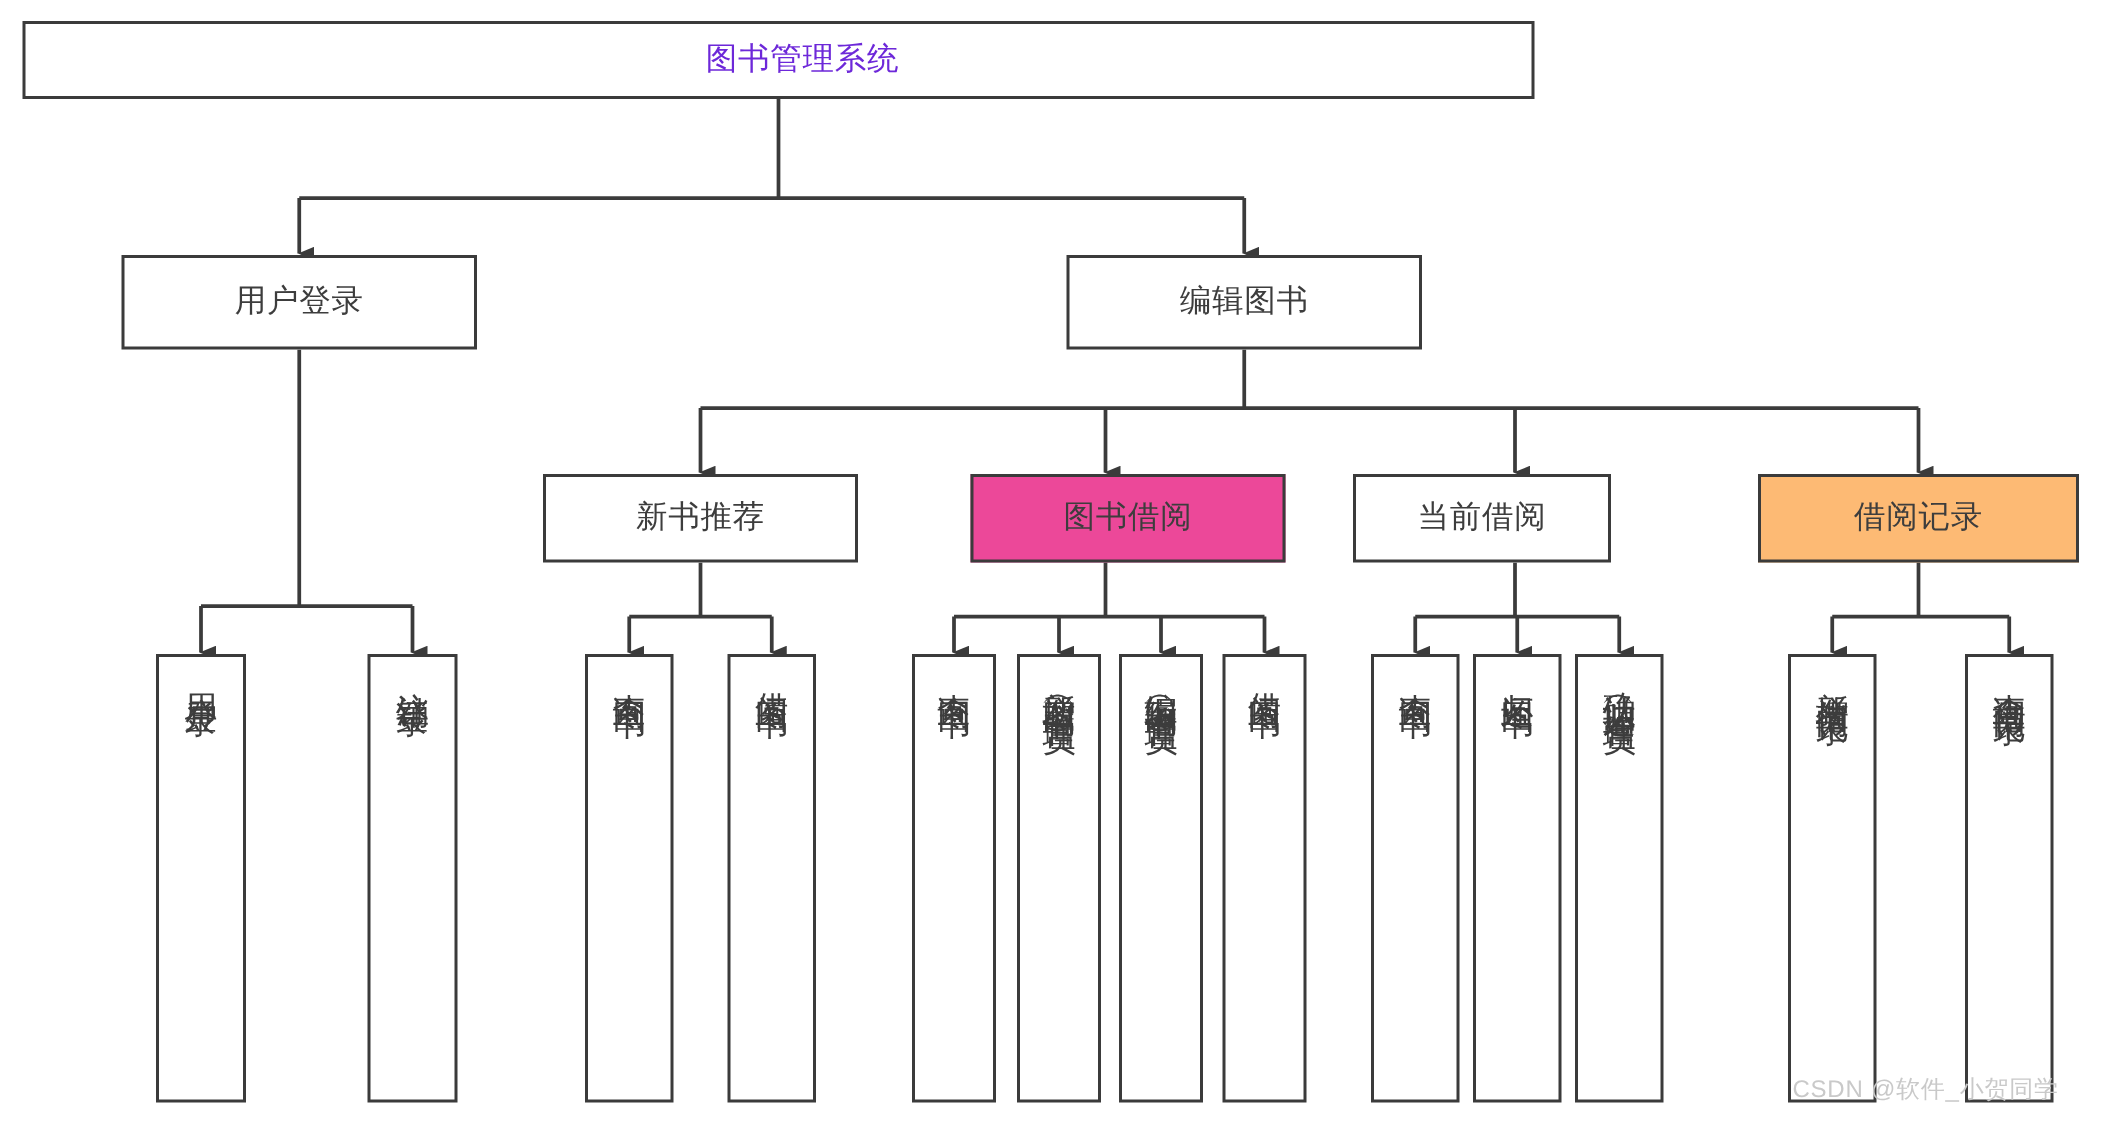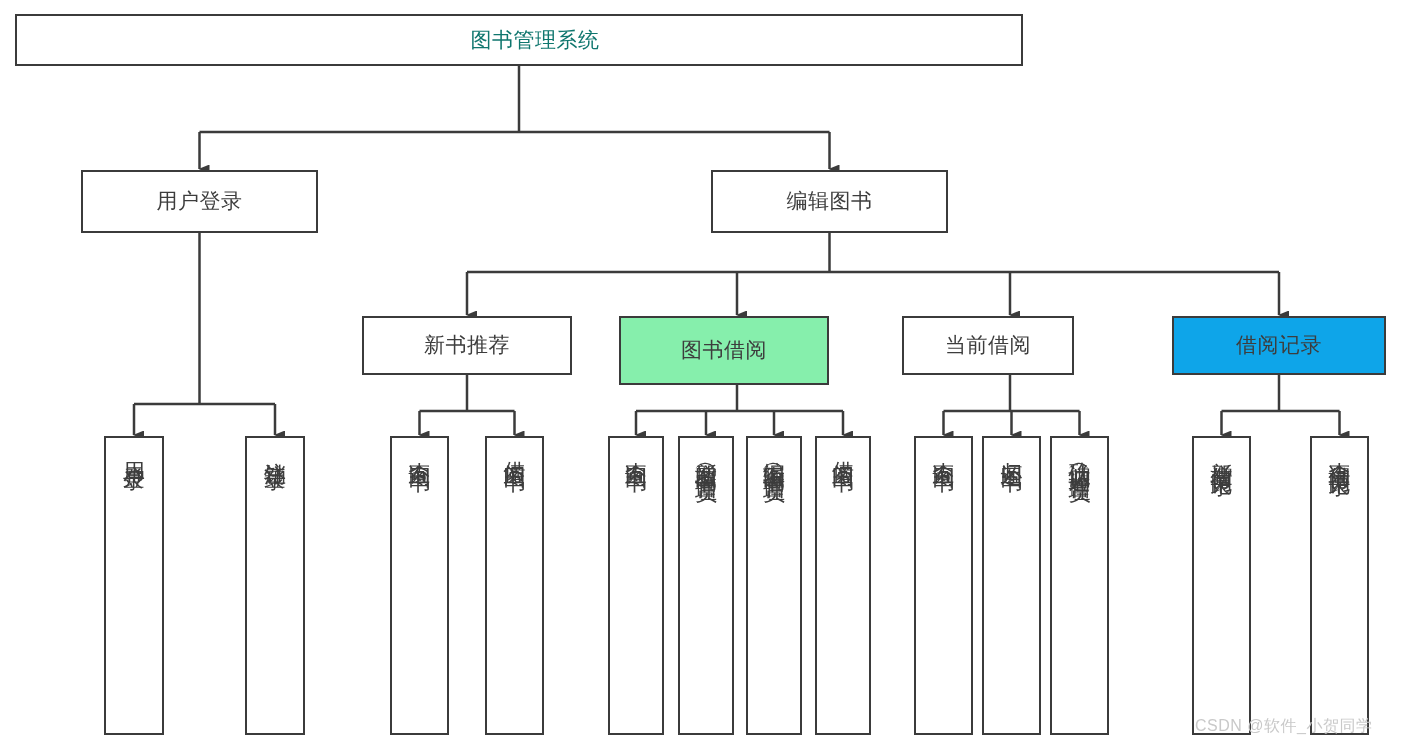--- a/index.html
+++ b/index.html
@@ -108,38 +108,38 @@
         <line x1="1079.5" y1="411" x2="1079.5" y2="435" stroke="#3b3b3b" stroke-width="2.5" marker-end="url(#arrowhead)"></line>
         <line x1="1279" y1="375" x2="1279" y2="411" stroke="#3b3b3b" stroke-width="2.5"></line>
         <line x1="1221.5" y1="411" x2="1339.5" y2="411" stroke="#3b3b3b" stroke-width="2.5"></line>
         <line x1="1221.5" y1="411" x2="1221.5" y2="435" stroke="#3b3b3b" stroke-width="2.5" marker-end="url(#arrowhead)"></line>
         <line x1="1339.5" y1="411" x2="1339.5" y2="435" stroke="#3b3b3b" stroke-width="2.5" marker-end="url(#arrowhead)"></line>
       </g>
   </svg>
 
   <div id="nodes-layer">
       <div class="node-box" style="left: 15px; top: 14px; width: 1008px; height: 52px; border-color: rgb(59, 59, 59); background: rgb(255, 255, 255);">
-        <span class="node-label" style="color: #0f766e; margin-left: 32px;">图书管理系统</span>
+        <span class="node-label" style="color: #6d28d9; margin-left: 32px;">图书管理系统</span>
       </div>
       <div class="node-box" style="left: 81px; top: 170px; width: 237px; height: 63px; border-color: rgb(59, 59, 59); background: rgb(255, 255, 255);">
         <span class="node-label" style="color: rgb(61, 61, 61);">用户登录</span>
       </div>
       <div class="node-box" style="left: 711px; top: 170px; width: 237px; height: 63px; border-color: rgb(59, 59, 59); background: rgb(255, 255, 255);">
         <span class="node-label" style="color: rgb(61, 61, 61);">编辑图书</span>
       </div>
       <div class="node-box" style="left: 362px; top: 316px; width: 210px; height: 59px; border-color: rgb(59, 59, 59); background: rgb(255, 255, 255);">
         <span class="node-label" style="color: rgb(61, 61, 61);">新书推荐</span>
       </div>
-      <div class="node-box" style="left: 619px; top: 316px; width: 210px; height: 69px; border-color: rgb(59, 59, 59); background: #86efac;">
+      <div class="node-box" style="left: 647px; top: 316px; width: 210px; height: 59px; border-color: rgb(59, 59, 59); background: #ec4899;">
         <span class="node-label" style="color: rgb(61, 61, 61);">图书借阅</span>
       </div>
       <div class="node-box" style="left: 902px; top: 316px; width: 172px; height: 59px; border-color: rgb(59, 59, 59); background: rgb(255, 255, 255);">
         <span class="node-label" style="color: rgb(61, 61, 61);">当前借阅</span>
       </div>
-      <div class="node-box" style="left: 1172px; top: 316px; width: 214px; height: 59px; border-color: rgb(59, 59, 59); background: #0ea5e9;">
+      <div class="node-box" style="left: 1172px; top: 316px; width: 214px; height: 59px; border-color: rgb(59, 59, 59); background: #fdba74;">
         <span class="node-label" style="color: rgb(61, 61, 61);">借阅记录</span>
       </div>
       <div class="node-box vertical" style="left: 104px; top: 436px; width: 60px; height: 299px; border-color: rgb(59, 59, 59); background: rgb(255, 255, 255);">
         <span class="node-label" style="color: rgb(61, 61, 61);">用户登录</span>
       </div>
       <div class="node-box vertical" style="left: 245px; top: 436px; width: 60px; height: 299px; border-color: rgb(59, 59, 59); background: rgb(255, 255, 255);">
         <span class="node-label" style="color: rgb(61, 61, 61);">注销登录</span>
       </div>
       <div class="node-box vertical" style="left: 390px; top: 436px; width: 59px; height: 299px; border-color: rgb(59, 59, 59); background: rgb(255, 255, 255);">
         <span class="node-label" style="color: rgb(61, 61, 61);">查询图书</span>

